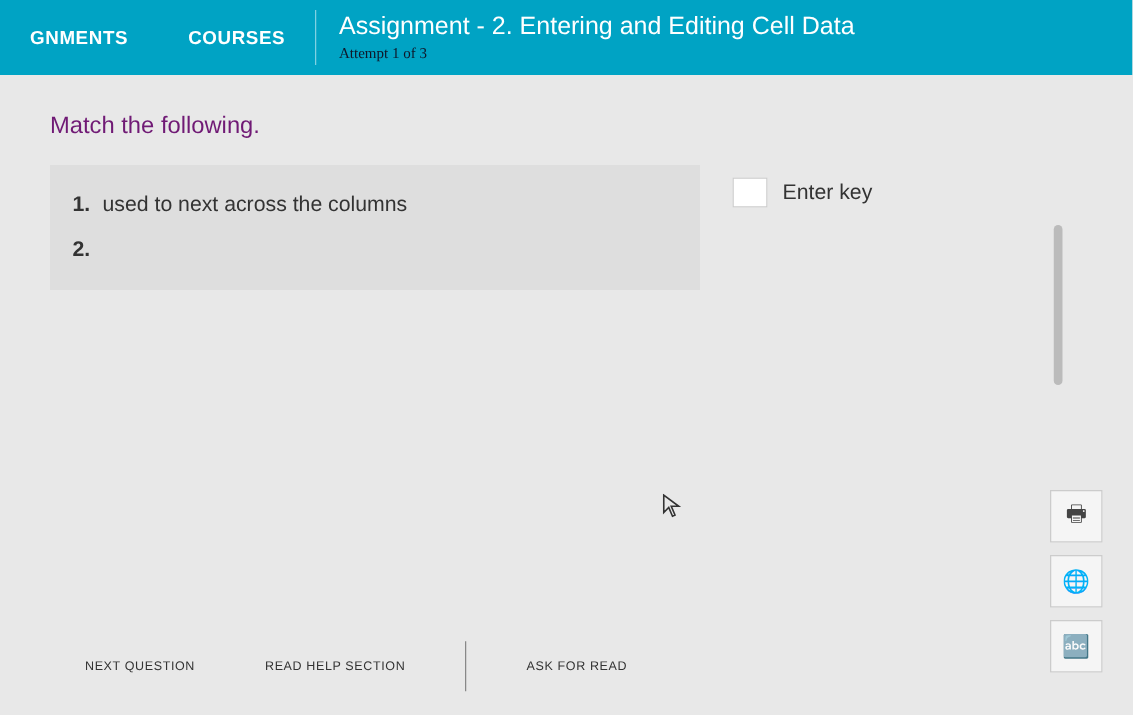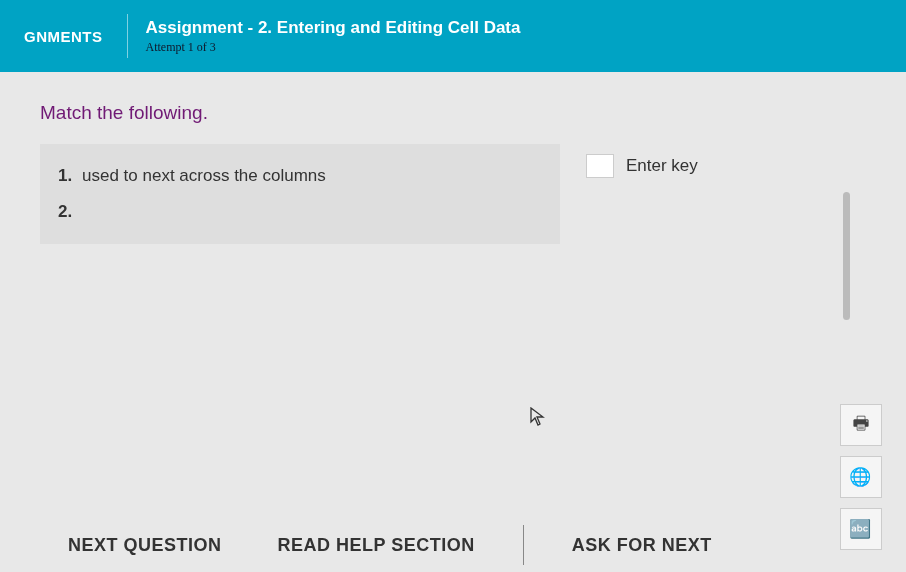--- a/index.html
+++ b/index.html
@@ -10,21 +10,21 @@
     body {
       font-family: Arial, Helvetica, sans-serif;
       background: #e8e8e8;
       width: 906px;
       height: 572px;
       overflow: hidden;
       position: relative;
     }
     .header-bar {
       background: #00a3c4;
-      height: 72px;
+      height: 60px;
       display: flex;
       align-items: center;
       color: #fff;
       padding-left: 0;
     }
     .nav-item {
       padding: 0 24px;
       font-size: 15px;
       font-weight: bold;
       letter-spacing: 0.5px;
@@ -38,22 +38,22 @@
       height: 44px;
       background: rgba(255,255,255,0.5);
     }
     .title-block {
       padding-left: 18px;
       display: flex;
       flex-direction: column;
       justify-content: center;
     }
     .title-main {
-      font-size: 17px;
-      font-weight: bold;
+      font-size: 20px;
+      font-weight: normal;
     }
     .title-sub {
       font-size: 12px;
       color: #0f172a;
       margin-top: 2px;
       font-family: Liberation Serif, serif;
     }
     .content {
       padding: 30px 40px 0 40px;
       position: relative;
@@ -109,22 +109,22 @@
       position: absolute;
       bottom: 10px;
       left: 40px;
       right: 100px;
       display: flex;
       align-items: center;
       gap: 0;
       height: 50px;
     }
     .bottom-btn {
-      font-size: 18px;
-      font-weight: bold;
+      font-size: 10px;
+      font-weight: normal;
       letter-spacing: 0.5px;
       color: #333;
       padding: 12px 28px;
       cursor: pointer;
       background: transparent;
       border: none;
     }
     .bottom-divider {
       width: 1px;
       height: 40px;
@@ -167,20 +167,21 @@
       font-size: 18px;
       color: #333;
       pointer-events: none;
     }
   </style>
 </head>
 <body>
 
 <div class="header-bar">
   <div class="nav-item">GNMENTS</div>
+  <div class="nav-item">COURSES</div>
   <div class="divider-vert"></div>
   <div class="title-block">
     <div class="title-main">Assignment - 2. Entering and Editing Cell Data</div>
     <div class="title-sub">Attempt 1 of 3</div>
   </div>
 </div>
 
 <div class="content">
   <div class="prompt">Match the following.</div>
 
@@ -208,21 +209,21 @@
   <div class="cursor-icon">
     <svg width="16" height="20" viewBox="0 0 16 20">
       <path d="M1 1 L1 15 L5 11 L8 18 L10 17 L7 10 L13 10 Z" fill="none" stroke="#333" stroke-width="1.3"></path>
     </svg>
   </div>
 
   <div class="bottom-bar">
     <button class="bottom-btn">NEXT QUESTION</button>
     <button class="bottom-btn">READ HELP SECTION</button>
     <div class="bottom-divider"></div>
-    <button class="bottom-btn">ASK FOR NEXT</button>
+    <button class="bottom-btn">ASK FOR READ</button>
   </div>
 
   <div class="side-tools">
     <div class="tool-btn">
       <span>🖶</span>
     </div>
     <div class="tool-btn">
       <span>🌐</span>
     </div>
     <div class="tool-btn">

